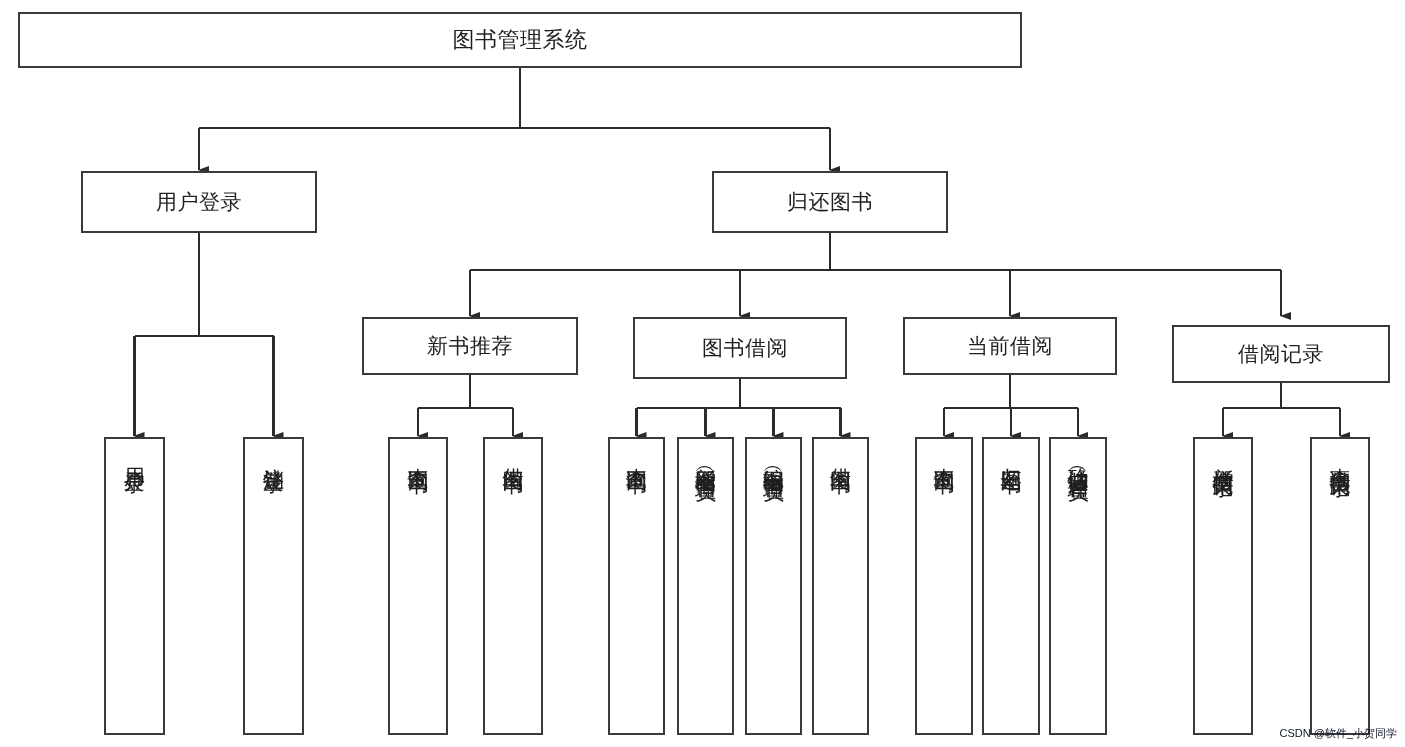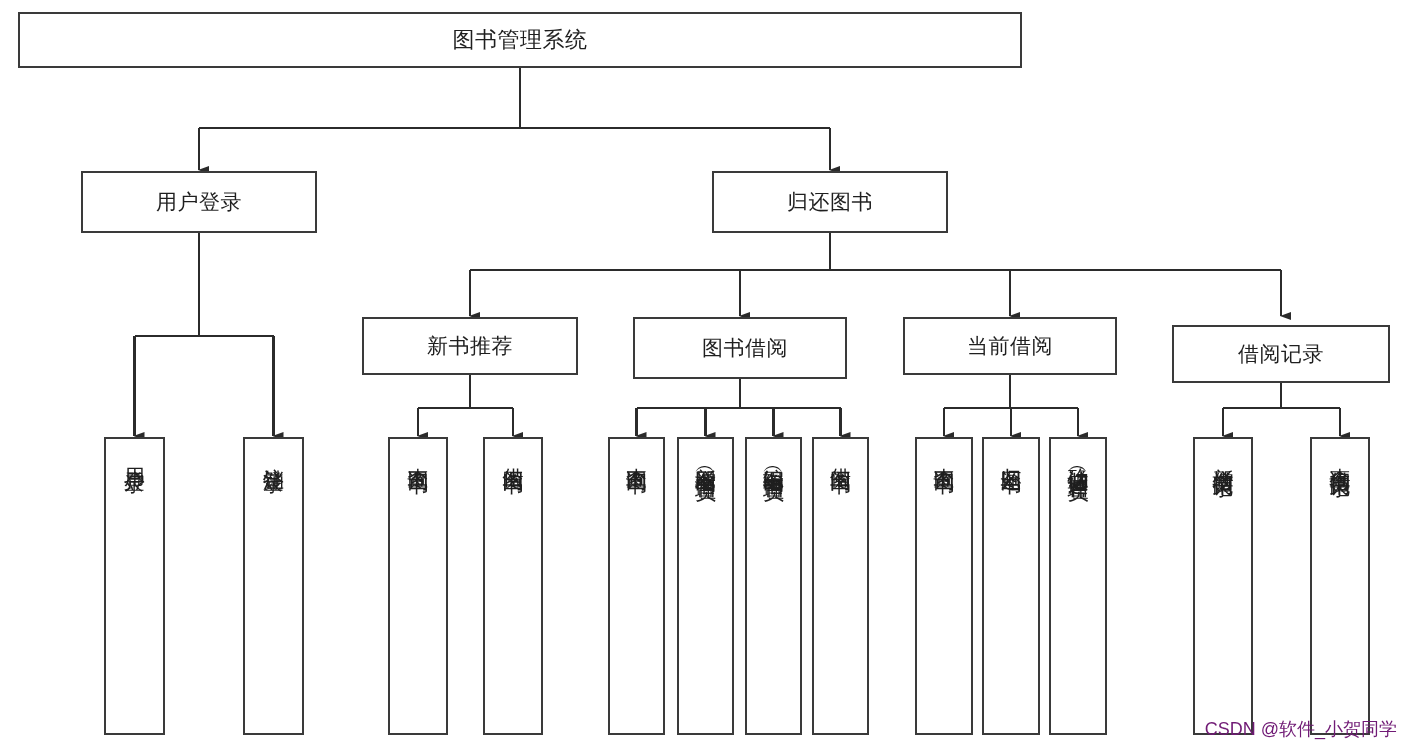--- a/index.html
+++ b/index.html
@@ -56,22 +56,22 @@
     text-orientation: upright;
     font-size: 21px;
     line-height: 1.05;
     letter-spacing: 2px;
     white-space: nowrap;
   }
   #watermark {
     position: absolute;
     right: 8px;
     bottom: 6px;
-    font-size: 18px;
-    color: #701a75;
+    font-size: 11px;
+    color: #0f172a;
     white-space: nowrap;
     user-select: none;
   }
 </style>
 </head>
 <body>
 
 <div id="diagram-root">
 
   <svg id="edge-layer" viewBox="0 0 1405 747" width="1405" height="747" xmlns="http://www.w3.org/2000/svg" aria-hidden="true">

